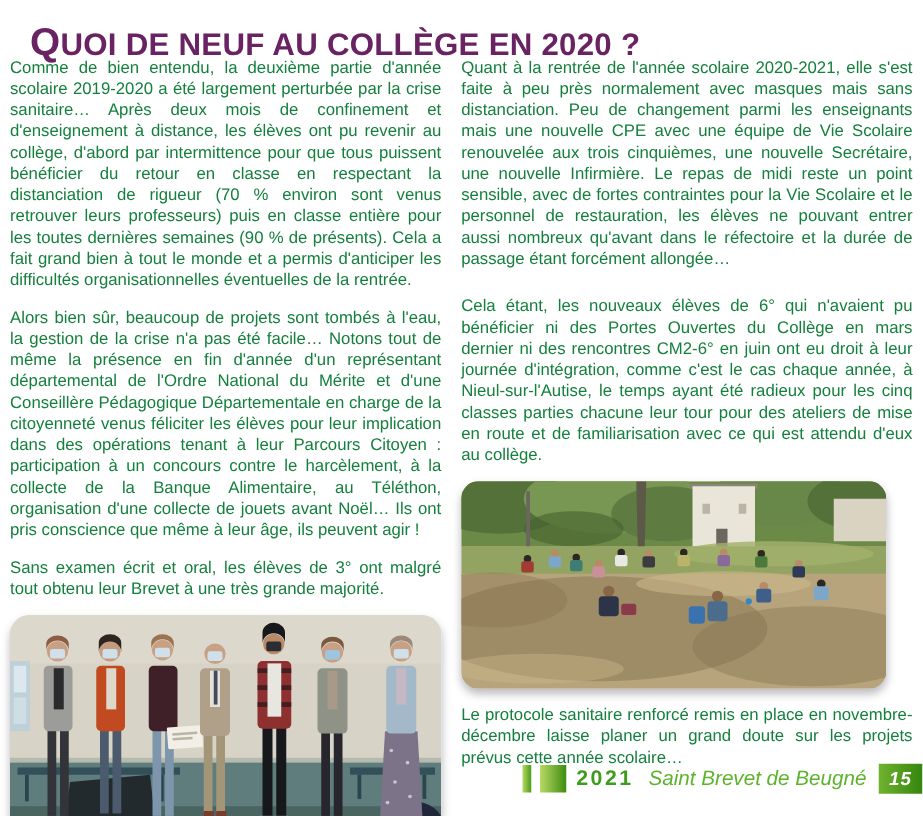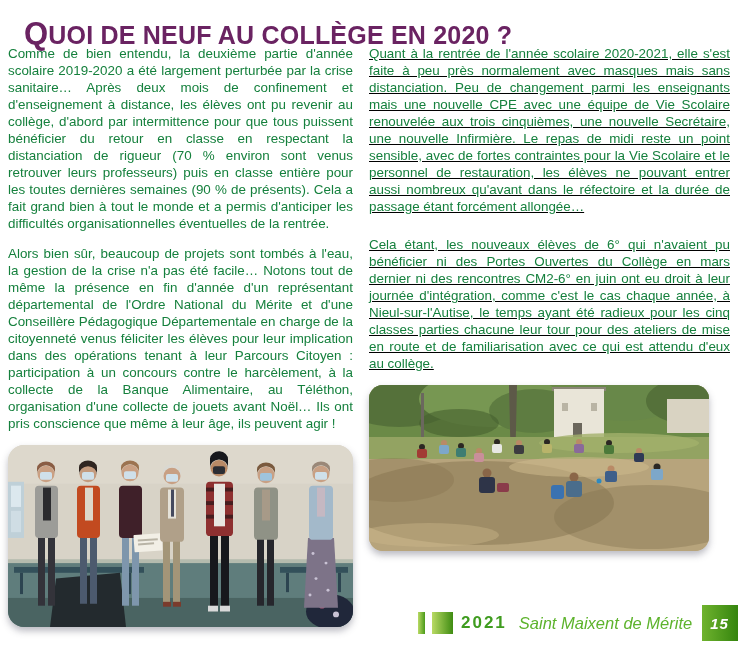--- a/index.html
+++ b/index.html
@@ -8,21 +8,21 @@
     font-family:"Liberation Sans", sans-serif;overflow:hidden;
   }
   .page-title{
     position:absolute;left:8px;top:0px;margin:16px;
     font-size:25px;font-weight:bold;color:#6a2362;
     text-transform:uppercase;letter-spacing:0.2px;white-space:nowrap;
   }
   .page-title::first-letter{font-size:31px;}
   .col{position:absolute;top:45px;}
   .col-left{left:8px;width:345px;}
-  .col-right{left:369px;width:361px;text-decoration:underline;}
+  .col-right{left:369px;width:361px;}
   .body-par{
     font-size:13.4px;line-height:17px;text-align:justify;
     color:#15803d;margin:0 0 13px 0;
   }
   .gap-before{margin-top:21px;}
   .photo{
     border-radius:16px;overflow:hidden;line-height:0;
     box-shadow:0 4px 7px rgba(60,60,80,0.35);
   }
   .photo-left{width:345px;height:182px;margin-top:3px;}
@@ -34,35 +34,36 @@
   }
   .footer-sq1{width:7px;height:22px;background:linear-gradient(90deg,#b9da64,#4a9a1a);margin-right:7px;}
   .footer-sq2{width:21px;height:22px;background:linear-gradient(90deg,#b9da64,#3f8c12);margin-right:8px;}
   .footer-year{
     font-size:17px;font-weight:bold;color:#3f9c1f;letter-spacing:2px;margin-right:12px;
   }
   .footer-name{
     font-size:16.5px;font-style:italic;color:#5db32c;margin-right:10px;white-space:nowrap;
   }
   .footer-bar{
-    flex:1;height:36px;background:linear-gradient(90deg,#6fb32e,#35850e);
+    flex:1;height:24px;background:linear-gradient(90deg,#6fb32e,#35850e);
     display:flex;align-items:center;padding-left:8px;
   }
   .footer-page{
     font-size:15px;font-weight:bold;font-style:italic;color:#ffffff;letter-spacing:1px;
   }
 </style>
 </head>
 <body>
 
 <h1 class="page-title">Quoi de neuf au collège en 2020 ?</h1>
 
 <div class="col col-left">
   <p class="body-par">Comme de bien entendu, la deuxième partie d'année scolaire 2019-2020 a été largement perturbée par la crise sanitaire… Après deux mois de confinement et d'enseignement à distance, les élèves ont pu revenir au collège, d'abord par intermittence pour que tous puissent bénéficier du retour en classe en respectant la distanciation de rigueur (70 % environ sont venus retrouver leurs professeurs) puis en classe entière pour les toutes dernières semaines (90 % de présents). Cela a fait grand bien à tout le monde et a permis d'anticiper les difficultés organisationnelles éventuelles de la rentrée.</p>
   <p class="body-par">Alors bien sûr, beaucoup de projets sont tombés à l'eau, la gestion de la crise n'a pas été facile… Notons tout de même la présence en fin d'année d'un représentant départemental de l'Ordre National du Mérite et d'une Conseillère Pédagogique Départementale en charge de la citoyenneté venus féliciter les élèves pour leur implication dans des opérations tenant à leur Parcours Citoyen : participation à un concours contre le harcèlement, à la collecte de la Banque Alimentaire, au Téléthon, organisation d'une collecte de jouets avant Noël… Ils ont pris conscience que même à leur âge, ils peuvent agir !</p>
+  <p class="body-par">Sans examen écrit et oral, les élèves de 3° ont malgré tout obtenu leur Brevet à une très grande majorité.</p>
 
   <div class="photo photo-left">
     <svg viewBox="0 0 345 188" preserveAspectRatio="none">
 
       <rect x="0" y="0" width="345" height="122" fill="#d8d3c7"></rect>
       <rect x="0" y="0" width="345" height="40" fill="#ddd8cc"></rect>
 
       <rect x="0" y="38" width="16" height="58" fill="#bfd0d8"></rect>
       <rect x="3" y="42" width="10" height="22" fill="#dce8ee"></rect>
       <rect x="3" y="68" width="10" height="22" fill="#cfdde4"></rect>
@@ -225,23 +226,24 @@
         <rect x="128" y="98" width="12" height="9" rx="2" fill="#8a3b4a"></rect>
 
         <circle cx="205" cy="92" r="4.5" fill="#8a6648"></circle>
           <rect x="197" y="96" width="16" height="16" rx="3" fill="#4a6d8c"></rect>
         <rect x="182" y="100" width="13" height="14" rx="3" fill="#3a72b0"></rect>
         <circle cx="230" cy="96" r="2.5" fill="#2e8ac0"></circle>
       </g>
     </svg>
   </div>
 
+  <p class="body-par">Le protocole sanitaire renforcé remis en place en novembre-décembre laisse planer un grand doute sur les projets prévus cette année scolaire…</p>
 </div>
 
 <div class="footer">
   <div class="footer-sq1"></div>
   <div class="footer-sq2"></div>
   <span class="footer-year">2021</span>
-  <span class="footer-name">Saint Maixent de Mérite</span>
+  <span class="footer-name">Saint Brevet de Beugné</span>
   <div class="footer-bar">
     <span class="footer-page">15</span>
   </div>
 </div>
 
 </body></html>

